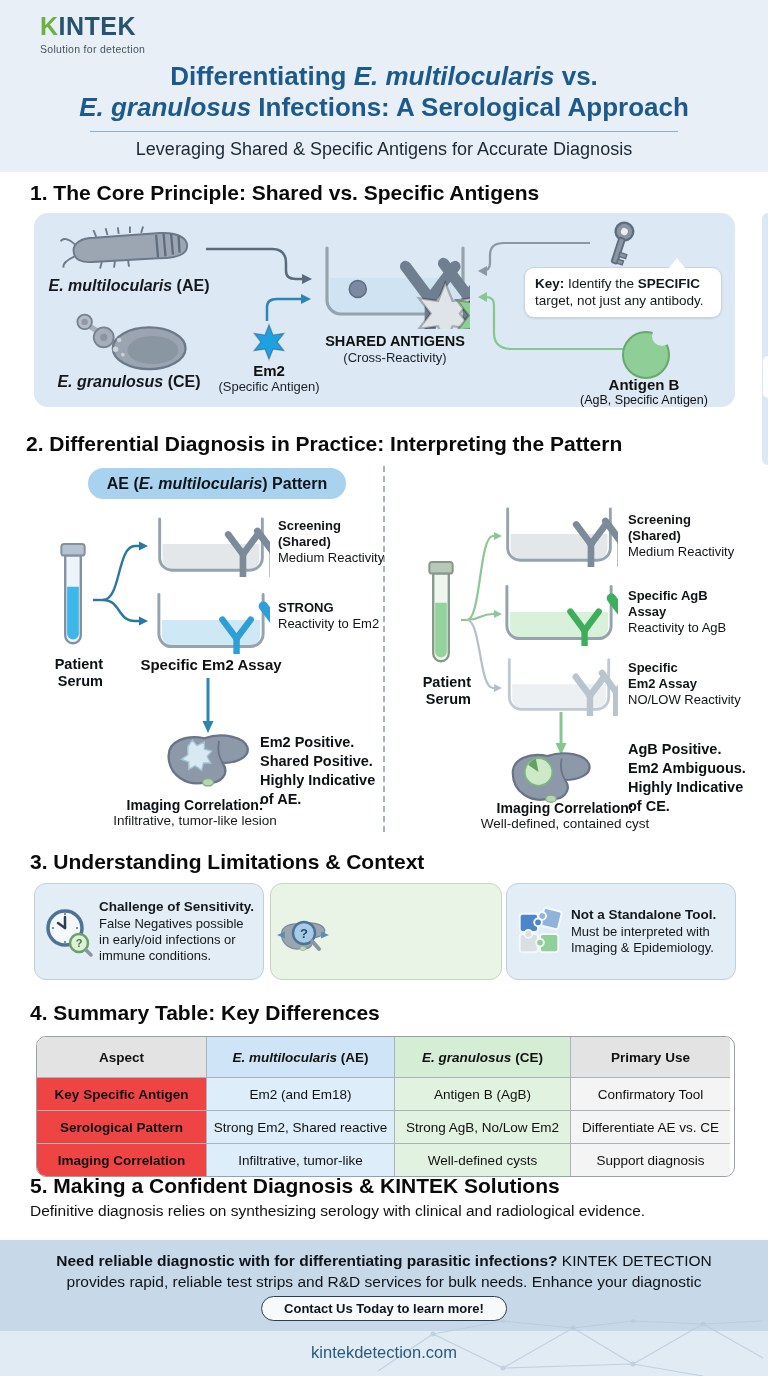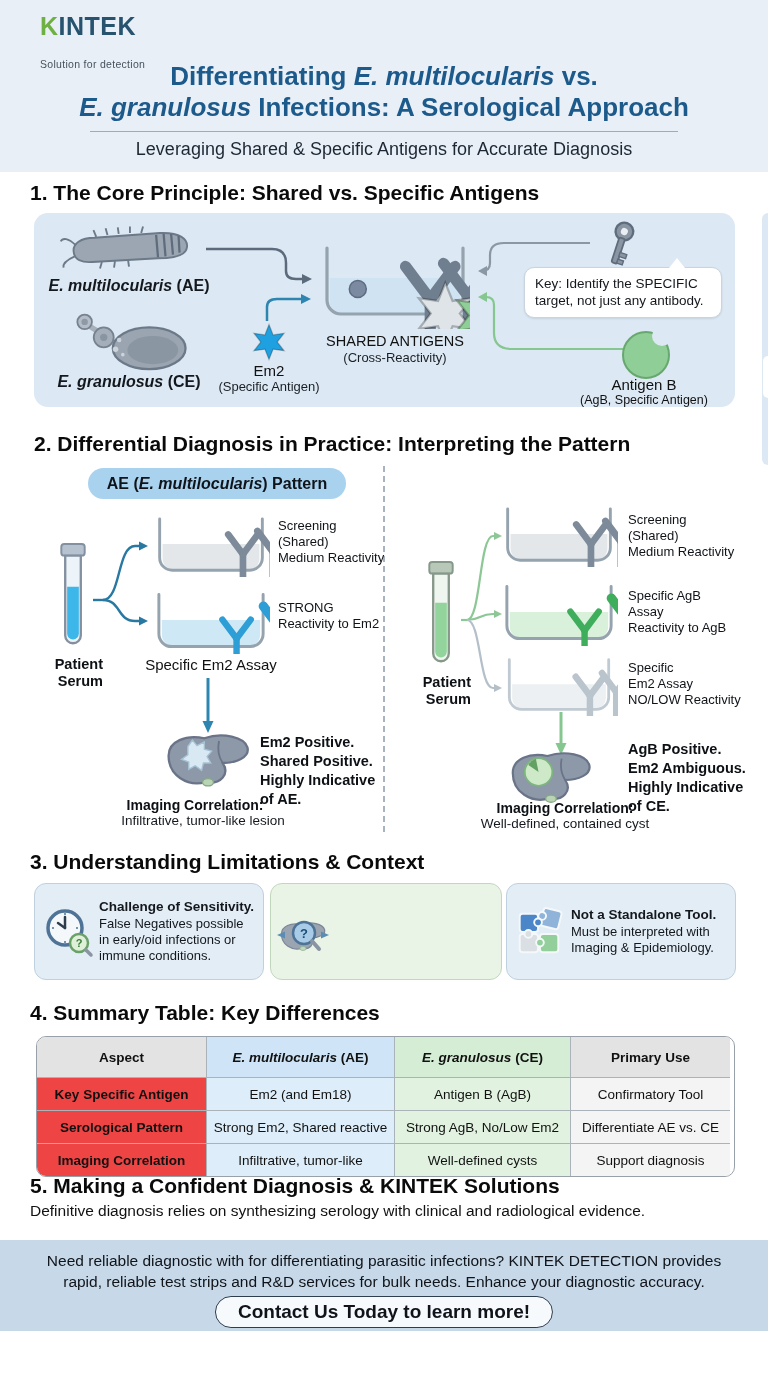--- a/index.html
+++ b/index.html
@@ -1,27 +1,27 @@
 <!DOCTYPE html>
 <html><head>
 <meta charset="utf-8">
 <style>
   html,body{margin:0;padding:0;background:#fff}
   #page{position:relative;width:768px;height:1376px;background:#ffffff;overflow:hidden;
         font-family:"Liberation Sans",sans-serif;color:#111}
   .abs{position:absolute}
-  .b{font-weight:normal}
+  .b{font-weight:bold}
   .i{font-style:italic}
   .ctr{text-align:center}
   
   .header-bg{left:0;top:0;width:768px;height:172px;background:#e8eff7}
   .logo{left:40px;top:14px;line-height:1}
   .logo-main{font-size:25px;font-weight:bold;letter-spacing:.5px;color:#27536f}
   .logo-k{color:#6fb043}
-  .logo-tag{font-size:10.5px;color:#47525d;margin-top:20px;letter-spacing:.3px}
+  .logo-tag{font-size:10.5px;color:#47525d;margin-top:5px;letter-spacing:.3px}
   .title{left:0;top:61px;width:768px;text-align:center;font-size:26px;font-weight:bold;
          color:#1d5a8c;line-height:31px}
   .hdr-div{left:90px;top:131px;width:588px;height:1px;background:#8fb0c9}
   .subtitle{left:0;top:139px;width:768px;text-align:center;font-size:18px;color:#1c2733}
   
   .sec-h{font-size:21px;font-weight:bold;color:#0a0a0a}
   
   .panel1{left:34px;top:213px;width:701px;height:194px;background:#dce8f3;border-radius:14px}
   .org-label{font-size:16px;font-weight:bold;color:#14181d}
   .small-cap{font-size:13px;color:#1a1f26}
@@ -63,21 +63,21 @@
   .c-asp{background:#ef4444;font-weight:bold}
   .c-ae{background:#ddeefa}
   .c-ce{background:#e1f3e0}
   .c-use{background:#f4f4f4}
   
   .s5-text{font-size:15.5px;color:#111}
   .cta{left:0;top:1240px;width:768px;height:91px;background:#c7d9e8}
   .cta-text{position:absolute;left:34px;top:11px;width:700px;text-align:center;font-size:15.5px;line-height:1.35;color:#10141a}
   .cta-btn{position:absolute;left:50%;transform:translateX(-50%);top:56px;white-space:nowrap;
            padding:4px 22px;border:1.6px solid #2f3e4e;border-radius:17px;background:#f6fafc;
-           font-size:19px;font-weight:bold;color:#10141a;cursor:pointer}
+           font-size:13px;font-weight:bold;color:#10141a;cursor:pointer}
   .footer{left:0;top:1331px;width:768px;height:45px;background:#e1ebf3}
   .site{position:absolute;left:0;top:12px;width:768px;text-align:center;font-size:16.5px;color:#2c5a7d}
   .sliver{position:absolute;background:#dce8f3}
 </style>
 </head>
 <body>
 
 <svg width="0" height="0" style="position:absolute" aria-hidden="true">
   <defs>
     <symbol id="ab" viewBox="0 0 24 30">
@@ -213,21 +213,21 @@
     </div>
 
     <div class="abs agb" style="left:588px;top:118px"></div>
     <div class="abs ctr b" style="left:540px;top:163px;width:140px;font-size:15px">Antigen B</div>
     <div class="abs ctr" style="left:520px;top:180px;width:180px;font-size:12.5px">(AgB, Specific Antigen)</div>
   </div>
 
   <div class="sliver" style="right:0;top:213px;width:6px;height:252px;border-radius:8px 0 0 8px"></div>
   <div class="sliver" style="right:0;top:356px;width:5px;height:42px;background:#fff;border-radius:6px 0 0 6px"></div>
 
-  <div class="abs sec-h" style="left:34px;top:432px">2. Differential Diagnosis in Practice: Interpreting the Pattern</div>
+  <div class="abs sec-h" style="left:26px;top:432px">2. Differential Diagnosis in Practice: Interpreting the Pattern</div>
   <div class="abs dashed-div" style="left:383px;top:466px;height:366px"></div>
 
   <div class="abs pill pill-ae" style="left:88px;top:468px;width:258px">
     <span>AE (</span><span class="i">E. multilocularis</span><span>) Pattern</span>
   </div>
 
   <svg class="abs" style="left:55px;top:542px" width="36" height="112" viewBox="0 0 36 115">
     <rect x="6" y="2" width="24" height="12" rx="3" fill="#b6c2d0" stroke="#82909f" stroke-width="2"></rect>
     <path d="M10,14 h16 v82 a8,8 0 0 1 -16,0 Z" fill="#edf4f9" stroke="#82909f" stroke-width="2.4"></path>
     <path d="M12,46 h12 v48 a6,6 0 0 1 -12,0 Z" fill="#3db6ea"></path>
@@ -289,21 +289,21 @@
     <use href="#liver" width="100" height="72"></use>
     <path d="M28,18 l5,-7 5,6 8,-4 0,8 8,2 -5,6 4,7 -8,0 -2,8 -7,-5 -7,4 0,-8 -8,-3 7,-5 z" fill="#d9e9f3" stroke="#a5c2d4" stroke-width="1.5"></path>
   </svg>
   <div class="abs outcome" style="left:260px;top:733px;width:120px">
     <div>Em2 Positive.</div>
     <div>Shared Positive.</div>
     <div>Highly Indicative</div>
     <div>of AE.</div>
   </div>
   <div class="abs ctr img-t" style="left:55px;top:797px;width:280px">Imaging Correlation:</div>
-  <div class="abs ctr img-x" style="left:48px;top:813px;width:310px">Infiltrative, tumor-like lesion</div>
+  <div class="abs ctr img-x" style="left:40px;top:813px;width:310px">Infiltrative, tumor-like lesion</div>
 
 
   <svg class="abs" style="left:423px;top:560px" width="36" height="112" viewBox="0 0 36 115">
     <rect x="6" y="2" width="24" height="12" rx="3" fill="#b7c8b9" stroke="#86988a" stroke-width="2"></rect>
     <path d="M10,14 h16 v82 a8,8 0 0 1 -16,0 Z" fill="#eef6ef" stroke="#86988a" stroke-width="2.4"></path>
     <path d="M12,44 h12 v50 a6,6 0 0 1 -12,0 Z" fill="#92d49b"></path>
   </svg>
   <div class="abs serum" style="left:411px;top:674px;width:60px">Patient Serum</div>
 
   <svg class="abs" style="left:459px;top:500px" width="45" height="200">
@@ -487,14 +487,32 @@
   <div class="abs sec-h" style="left:30px;top:1174px">5. Making a Confident Diagnosis &amp; KINTEK Solutions</div>
   <div class="abs s5-text" style="left:30px;top:1202px;width:710px">Definitive diagnosis relies on synthesizing serology with clinical and radiological evidence.</div>
 
   <div class="abs cta">
     <div class="cta-text">
       <span class="b">Need reliable diagnostic with for differentiating parasitic infections?</span><span> KINTEK DETECTION provides rapid, reliable test strips and R&amp;D services for bulk needs. Enhance your diagnostic accuracy.</span>
     </div>
     <button class="cta-btn">Contact Us Today to learn more!</button>
   </div>
 
+  <div class="abs footer">
+    <svg class="abs" style="right:0;bottom:0" width="390" height="60" opacity="0.75">
+      <g stroke="#b6cadb" stroke-width="1.2" fill="none">
+        <path d="M0,55 L55,18 L125,52 L195,12 L255,48 L325,8 L385,42"></path>
+        <path d="M55,18 L125,5 L195,12 M125,52 L255,48 L325,60 M195,12 L255,5 L325,8 M325,8 L385,5"></path>
+      </g>
+      <g fill="#b6cadb">
+        <circle cx="55" cy="18" r="2.5"></circle>
+          <circle cx="125" cy="52" r="2.5"></circle>
+          <circle cx="195" cy="12" r="2.5"></circle>
+        <circle cx="255" cy="48" r="2.5"></circle>
+          <circle cx="325" cy="8" r="2.5"></circle>
+          <circle cx="125" cy="5" r="2"></circle>
+          <circle cx="255" cy="5" r="2"></circle>
+      </g>
+    </svg>
+    <div class="site">kintekdetection.com</div>
+  </div>
 
 </div>
 
 </body></html>

